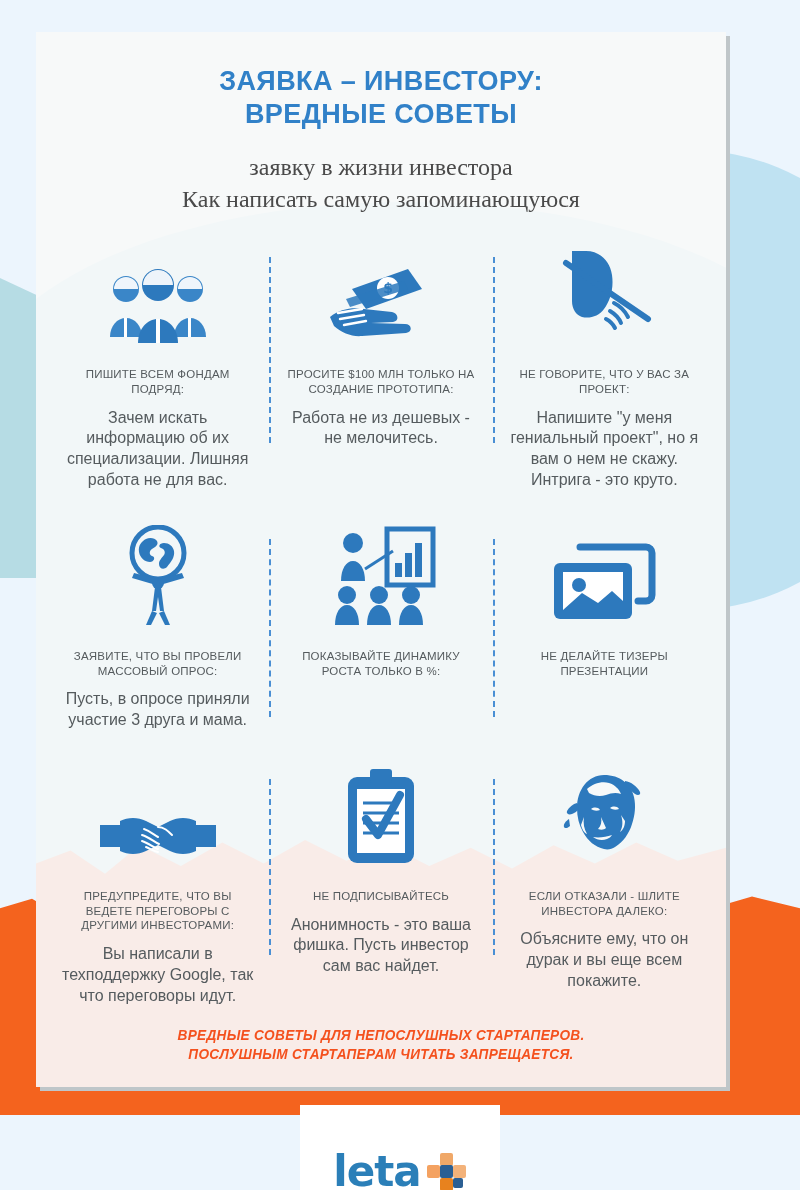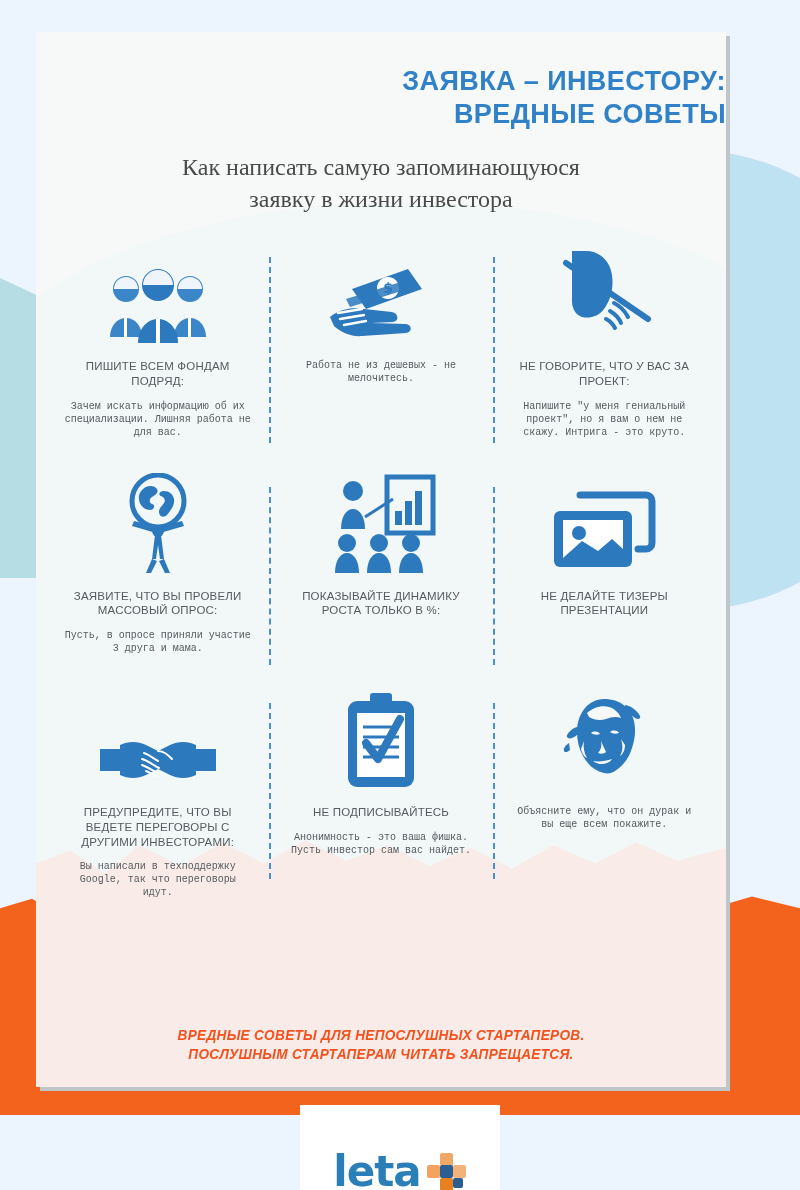--- a/index.html
+++ b/index.html
@@ -67,21 +67,21 @@
       0 14%, 5% 9%, 10% 18%, 15% 7%, 21% 15%, 27% 6%, 33% 14%,
       39% 5%, 45% 13%, 51% 7%, 57% 15%, 63% 8%, 69% 16%,
       75% 7%, 81% 14%, 87% 6%, 93% 13%, 100% 8%,
       100% 100%, 0 100%);
   }
 
   .card-inner { position: relative; z-index: 3; }
 
   
   .title {
-    text-align: right;
+    text-align: center;
     color: #3181c8;
     font-size: 27px;
     font-weight: bold;
     letter-spacing: 0.4px;
     line-height: 1.22;
     padding-top: 33px;
     text-transform: uppercase;
   }
   .subtitle {
     text-align: center;
@@ -121,26 +121,26 @@
     justify-content: center;
     margin-bottom: 16px;
   }
   .tip-title {
     color: #555b5e;
     font-size: 11.5px;
     line-height: 1.28;
     letter-spacing: 0.2px;
     text-transform: uppercase;
     margin-bottom: 11px;
+    margin-top: 24px;
   }
   .tip-body {
     color: #555b5e;
-    font-size: 10px;
+    font-size: 16px;
     line-height: 1.3;
-    font-family: Liberation Mono, monospace;
   }
   .row2, .row3 { padding-top: 36px; }
 
   
   .footer-note {
     position: absolute;
     left: 0; bottom: 22px;
     width: 690px;
     text-align: center;
     z-index: 4;
@@ -198,22 +198,22 @@
     <div class="card-pink"></div>
 
     <div class="card-inner">
 
       <div class="title">
         <div>ЗАЯВКА – ИНВЕСТОРУ:</div>
         <div>ВРЕДНЫЕ СОВЕТЫ</div>
       </div>
 
       <div class="subtitle">
+        <div>заявку в жизни инвестора</div>
         <div>Как написать самую запоминающуюся</div>
-        <div>заявку в жизни инвестора</div>
       </div>
 
       <div class="grid row1">
 
         <div class="cell">
           <div class="icon-box">
             <svg width="120" height="76" viewBox="0 0 120 76">
               <g fill="#3a86c8">
                 <circle cx="28" cy="22" r="13"></circle>
                 <path d="M12 70c0-11 7-19 16-19s16 8 16 19z"></path>
@@ -252,20 +252,21 @@
               <g fill="#2d79bd">
                 <path d="M8 54c10-8 22-10 34-8l28 3c6 1 8 9 1 10l-22 1 34 1c7 0 8 8 1 9l-44 3c-10 1-20-3-28-10z"></path>
               </g>
               <g fill="none" stroke="#ffffff" stroke-width="2.4" stroke-linecap="round">
                 <path d="M16 50 L40 46"></path>
                 <path d="M18 56 L42 52"></path>
                 <path d="M22 62 L44 58"></path>
               </g>
             </svg>
           </div>
+          <div class="tip-title">ПРОСИТЕ $100 МЛН ТОЛЬКО НА СОЗДАНИЕ ПРОТОТИПА:</div>
           <div class="tip-body">Работа не из дешевых - не мелочитесь.</div>
         </div>
 
         <div class="cell">
           <div class="icon-box">
             <svg width="104" height="92" viewBox="0 0 104 92">
               <g fill="#2d79bd">
                 <path d="M34 0c14 0 24 10 26 24 2 14-2 26-8 34-5 7-14 10-22 8-6-2-10-8-10-16V0z"></path>
               </g>
               <g fill="none" stroke="#2d79bd" stroke-width="4" stroke-linecap="round">
@@ -402,20 +403,21 @@
                 <path d="M26 16c6-5 14-8 22-6 6 2 10 6 12 11-5-2-10-1-15 1-6 2-12 1-17-2z"></path>
                 <path d="M30 36c3-2 7-2 9 1-3 1-6 1-9-1z"></path>
                 <path d="M49 35c3-2 7-2 9 1-3 1-6 1-9-1z"></path>
                 <path d="M40 44c1 5 0 9-3 12 3 1 6 1 8-1z"></path>
                 <path d="M32 64c4 3 9 4 14 2 2-1 4-2 5-4-6 2-13 3-19 2z"></path>
                 <path d="M23 44c-1 6 0 12 3 17-3-1-5-5-6-9z"></path>
                 <path d="M60 42c2 6 2 12-1 17 3-2 5-6 5-11z"></path>
               </g>
             </svg>
           </div>
+          <div class="tip-title">ЕСЛИ ОТКАЗАЛИ - ШЛИТЕ ИНВЕСТОРА ДАЛЕКО:</div>
           <div class="tip-body">Объясните ему, что он дурак и вы еще всем покажите.</div>
         </div>
       </div>
 
     </div>
 
     <div class="footer-note">
       <div>ВРЕДНЫЕ СОВЕТЫ ДЛЯ НЕПОСЛУШНЫХ СТАРТАПЕРОВ.</div>
       <div>ПОСЛУШНЫМ СТАРТАПЕРАМ ЧИТАТЬ ЗАПРЕЩАЕТСЯ.</div>
     </div>

